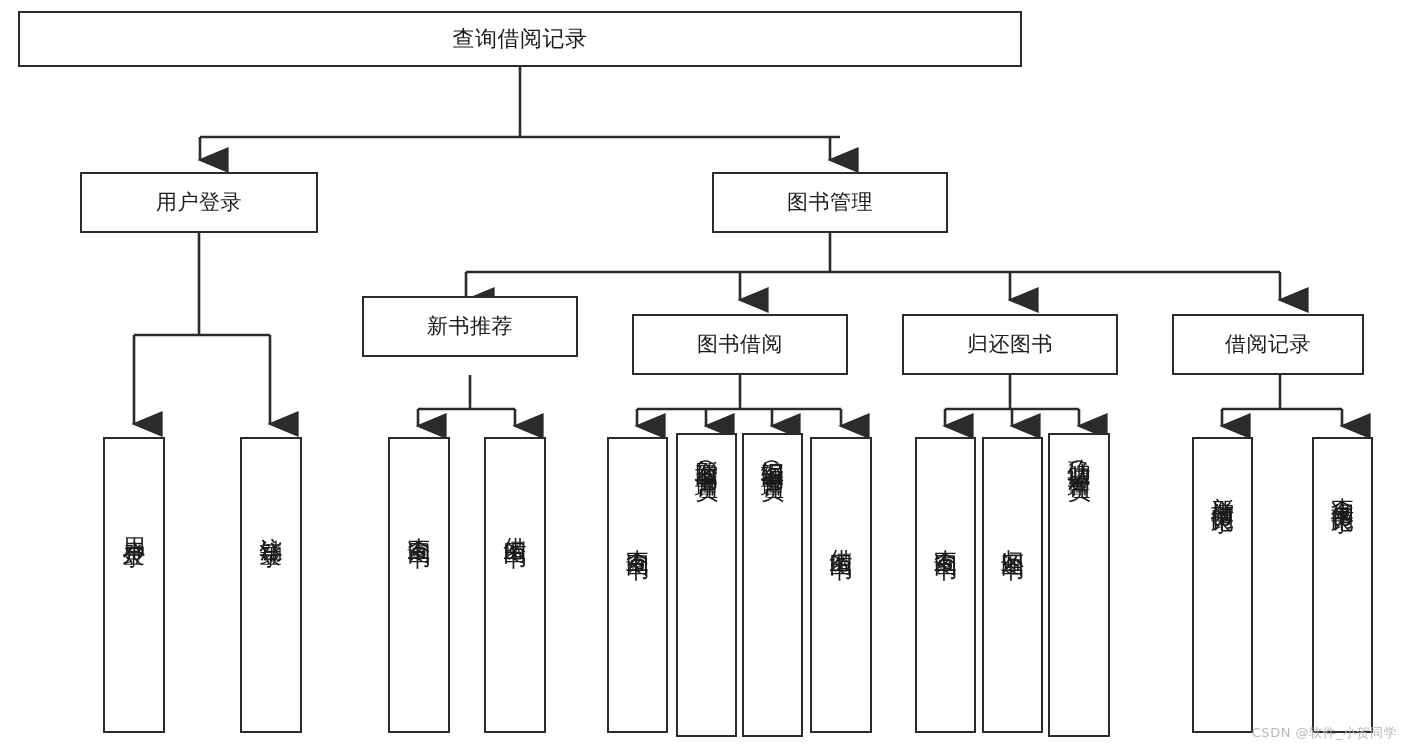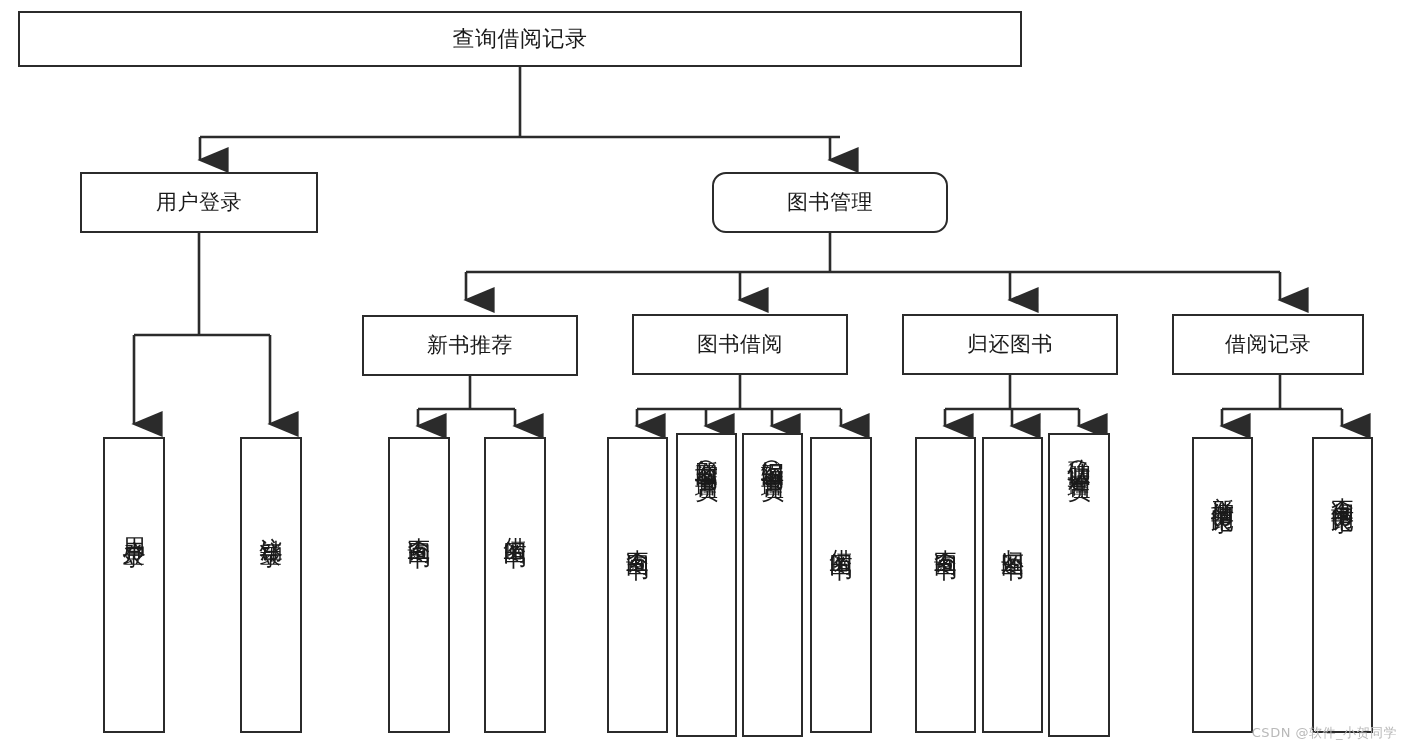--- a/index.html
+++ b/index.html
@@ -136,25 +136,25 @@
     </g>
   </svg>
 
   <div class="node root h" style="left:18px; top:11px; width:1004px; height:56px;">
     <span class="label">查询借阅记录</span>
   </div>
 
   <div class="node h" style="left:80px; top:172px; width:238px; height:61px;">
     <span class="label">用户登录</span>
   </div>
-  <div class="node h" style="left:712px; top:172px; width:236px; height:61px;border-radius:14px;">
+  <div class="node h" style="left:712px; top:172px; width:236px; height:61px;">
     <span class="label">图书管理</span>
   </div>
 
-  <div class="node h" style="left:362px; top:315px; width:216px; height:61px;">
+  <div class="node h" style="left:362px; top:296px; width:216px; height:61px;">
     <span class="label">新书推荐</span>
   </div>
   <div class="node h" style="left:632px; top:314px; width:216px; height:61px;">
     <span class="label">图书借阅</span>
   </div>
   <div class="node h" style="left:902px; top:314px; width:216px; height:61px;">
     <span class="label">归还图书</span>
   </div>
   <div class="node h" style="left:1172px; top:314px; width:192px; height:61px;">
     <span class="label">借阅记录</span>

